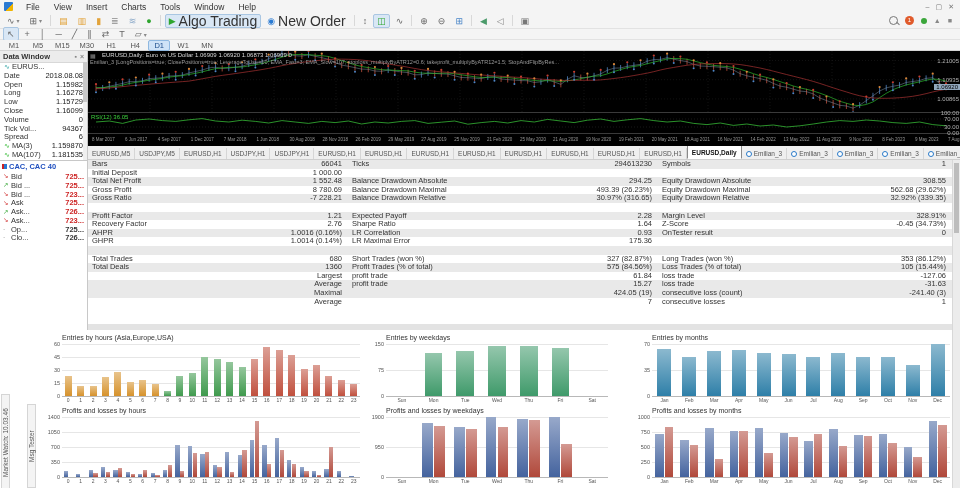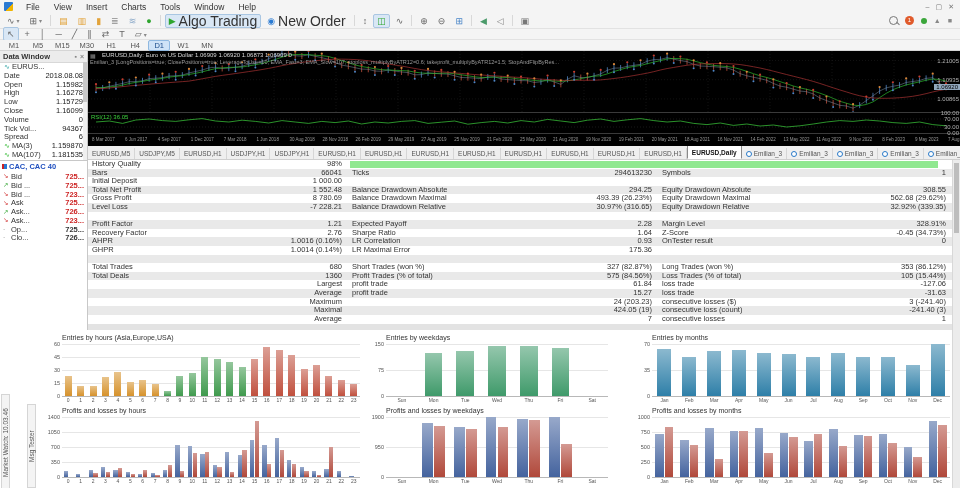--- a/index.html
+++ b/index.html
@@ -250,21 +250,21 @@
         </div>
         <div class="dw-row">
           <span class="lab">Date</span>
           <span class="val">2018.08.08</span>
         </div>
         <div class="dw-row">
           <span class="lab">Open</span>
           <span class="val">1.15982</span>
         </div>
         <div class="dw-row">
-          <span class="lab">High</span>
+          <span class="lab">Long</span>
           <span class="val">1.16278</span>
         </div>
         <div class="dw-row">
           <span class="lab">Low</span>
           <span class="val">1.15729</span>
         </div>
         <div class="dw-row">
           <span class="lab">Close</span>
           <span class="val">1.16099</span>
         </div>
@@ -712,27 +712,20 @@
         <span class="tabicon"></span>
         <span>Emilian_3</span>
       </div>
       <div class="tab">
         <span class="tabicon"></span>
         <span>Emilian_3</span>
       </div>
     </div>
 
   <div id="stats">
-      <div class="srow">
-        <div class="slab">History Quality</div>
-        <div class="sval">98%</div>
-        <div class="hq-track">
-          <div class="hq-bar" style="width: 98%;"></div>
-        </div>
-      </div>
       <div class="srow alt">
         <div class="slab">Bars</div>
         <div class="sval">66041</div>
         <div class="slab">Ticks</div>
         <div class="sval">294613230</div>
         <div class="slab">Symbols</div>
         <div class="sval">1</div>
       </div>
       <div class="srow">
         <div class="slab">Initial Deposit</div>
@@ -752,21 +745,21 @@
       </div>
       <div class="srow">
         <div class="slab">Gross Profit</div>
         <div class="sval">8 780.69</div>
         <div class="slab">Balance Drawdown Maximal</div>
         <div class="sval">493.39 (26.23%)</div>
         <div class="slab">Equity Drawdown Maximal</div>
         <div class="sval">562.68 (29.62%)</div>
       </div>
       <div class="srow alt">
-        <div class="slab">Level Loss</div>
+        <div class="slab">Gross Ratio</div>
         <div class="sval">-7 228.21</div>
         <div class="slab">Balance Drawdown Relative</div>
         <div class="sval">30.97% (316.65)</div>
         <div class="slab">Equity Drawdown Relative</div>
         <div class="sval">32.92% (339.35)</div>
       </div>
       <div class="srow">
         <div class="slab"></div>
         <div class="sval"></div>
         <div class="slab"></div>
@@ -838,28 +831,20 @@
         <div class="slab">loss trade</div>
         <div class="sval">-127.06</div>
       </div>
       <div class="srow alt">
         <div class="slab"></div>
         <div class="sval">Average</div>
         <div class="slab">profit trade</div>
         <div class="sval">15.27</div>
         <div class="slab">loss trade</div>
         <div class="sval">-31.63</div>
-      </div>
-      <div class="srow">
-        <div class="slab"></div>
-        <div class="sval">Maximum</div>
-        <div class="slab"></div>
-        <div class="sval">24 (203.23)</div>
-        <div class="slab">consecutive losses ($)</div>
-        <div class="sval">3 (-241.40)</div>
       </div>
       <div class="srow alt">
         <div class="slab"></div>
         <div class="sval">Maximal</div>
         <div class="slab"></div>
         <div class="sval">424.05 (19)</div>
         <div class="slab">consecutive loss (count)</div>
         <div class="sval">-241.40 (3)</div>
       </div>
       <div class="srow">

